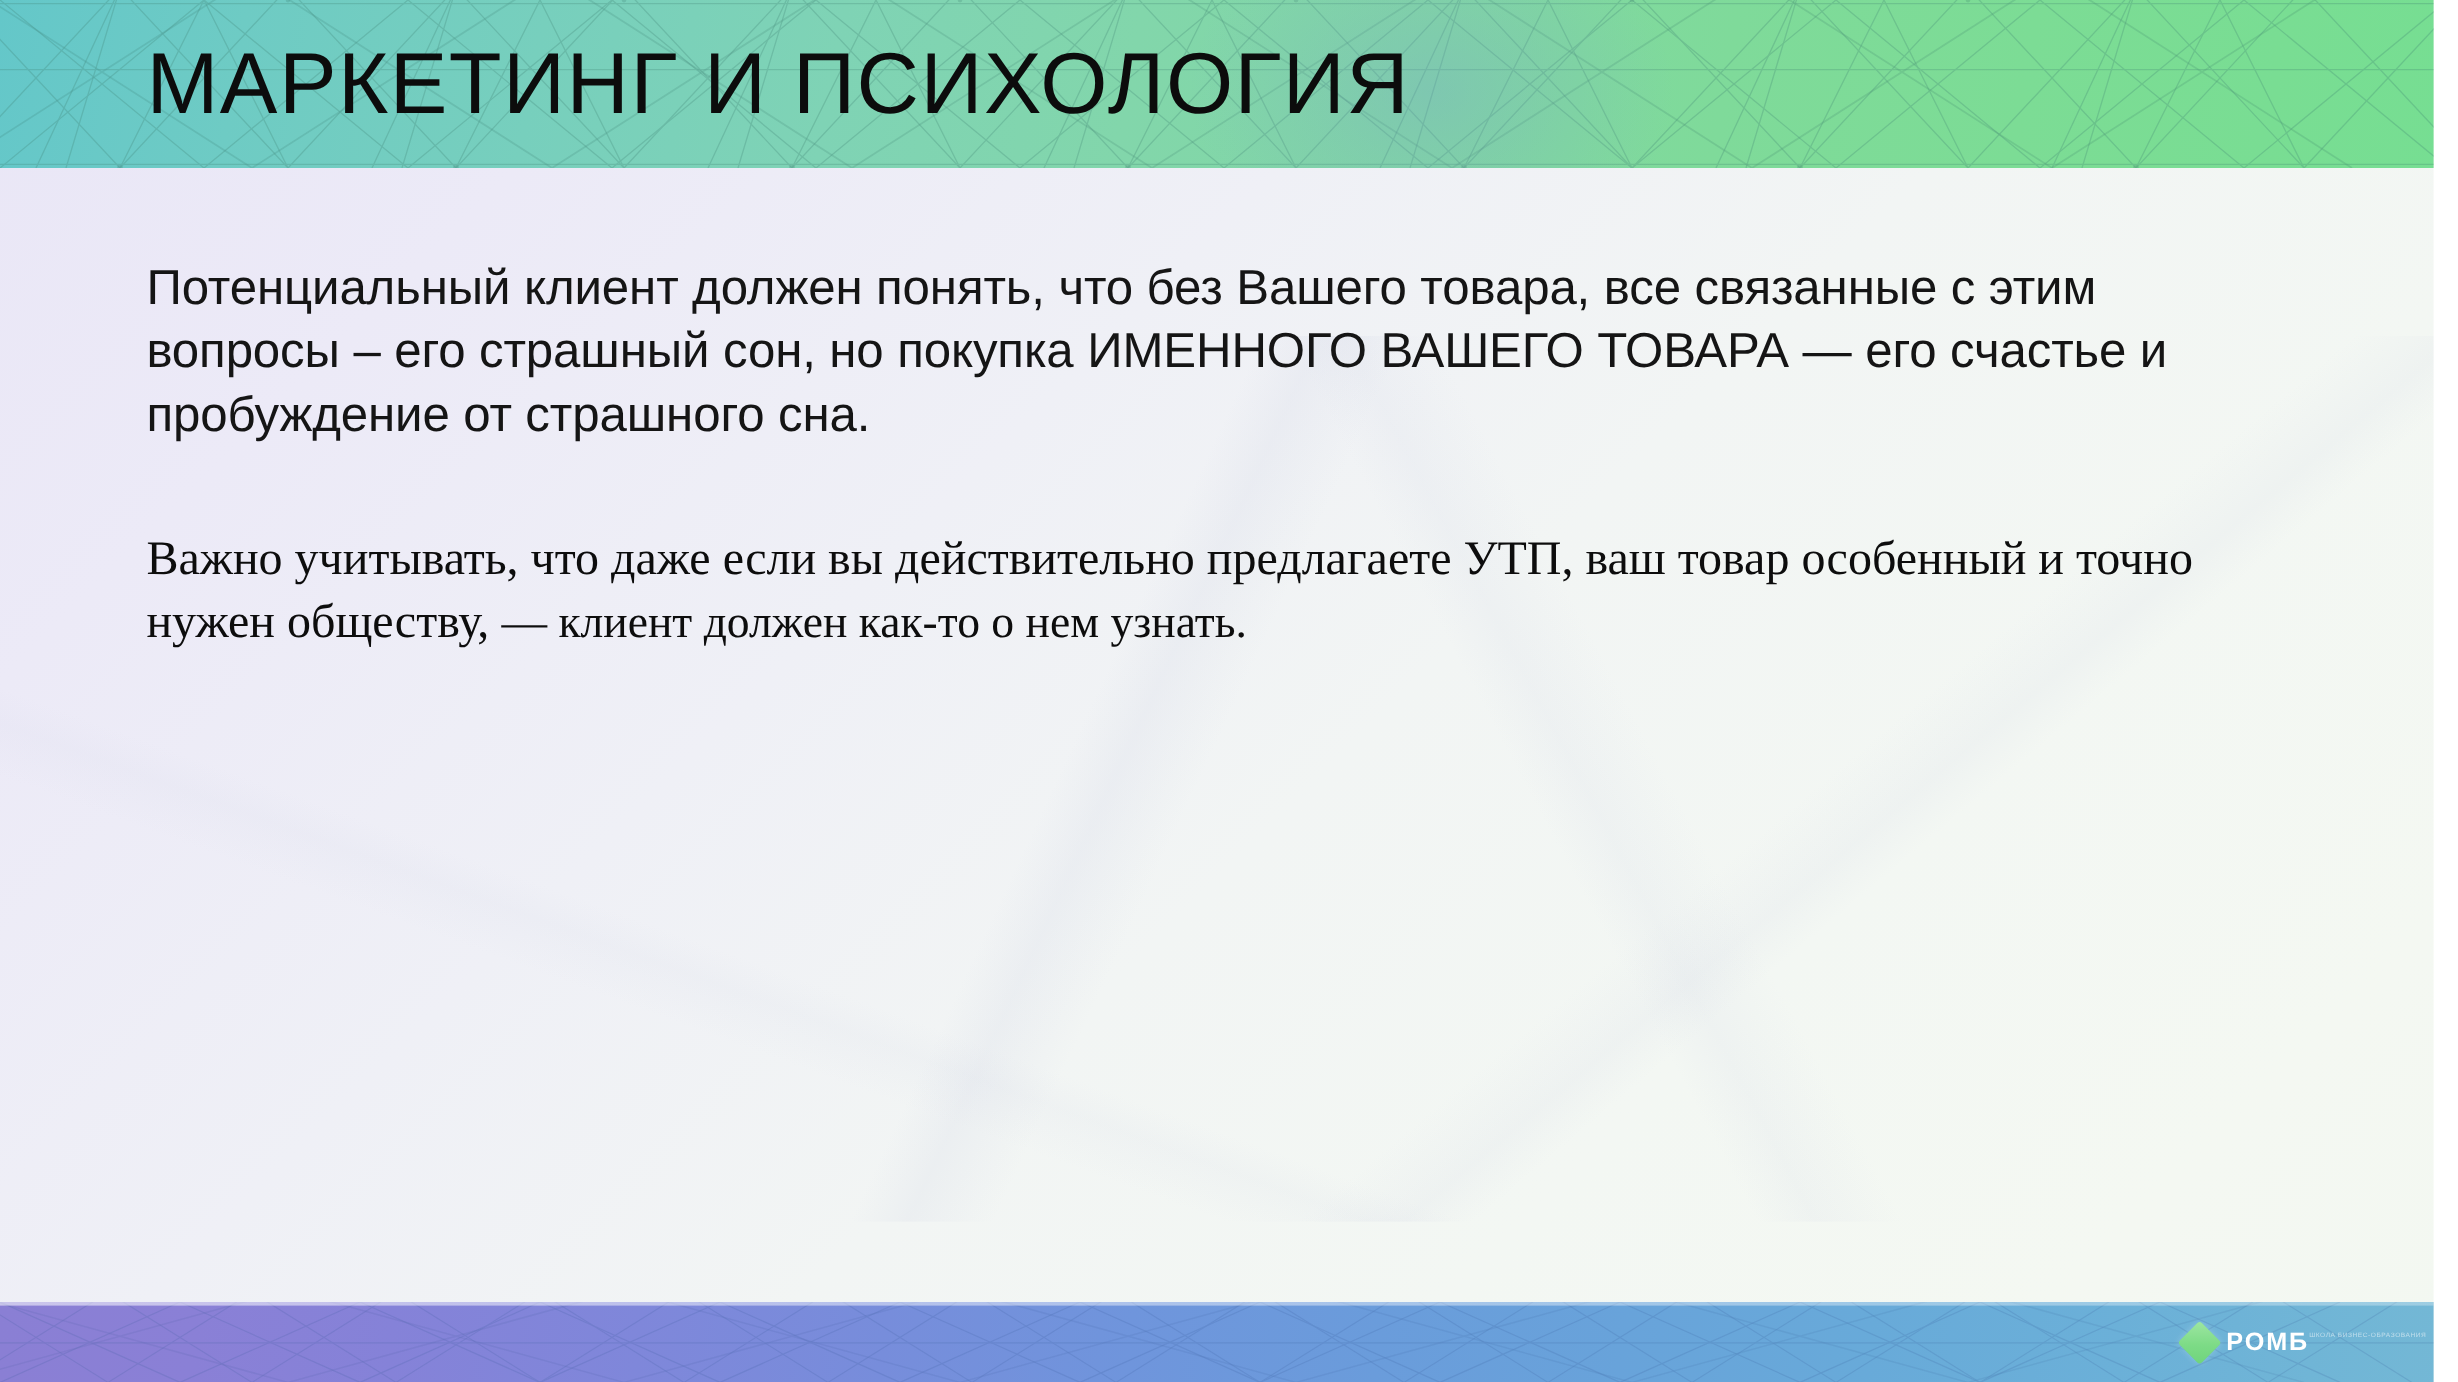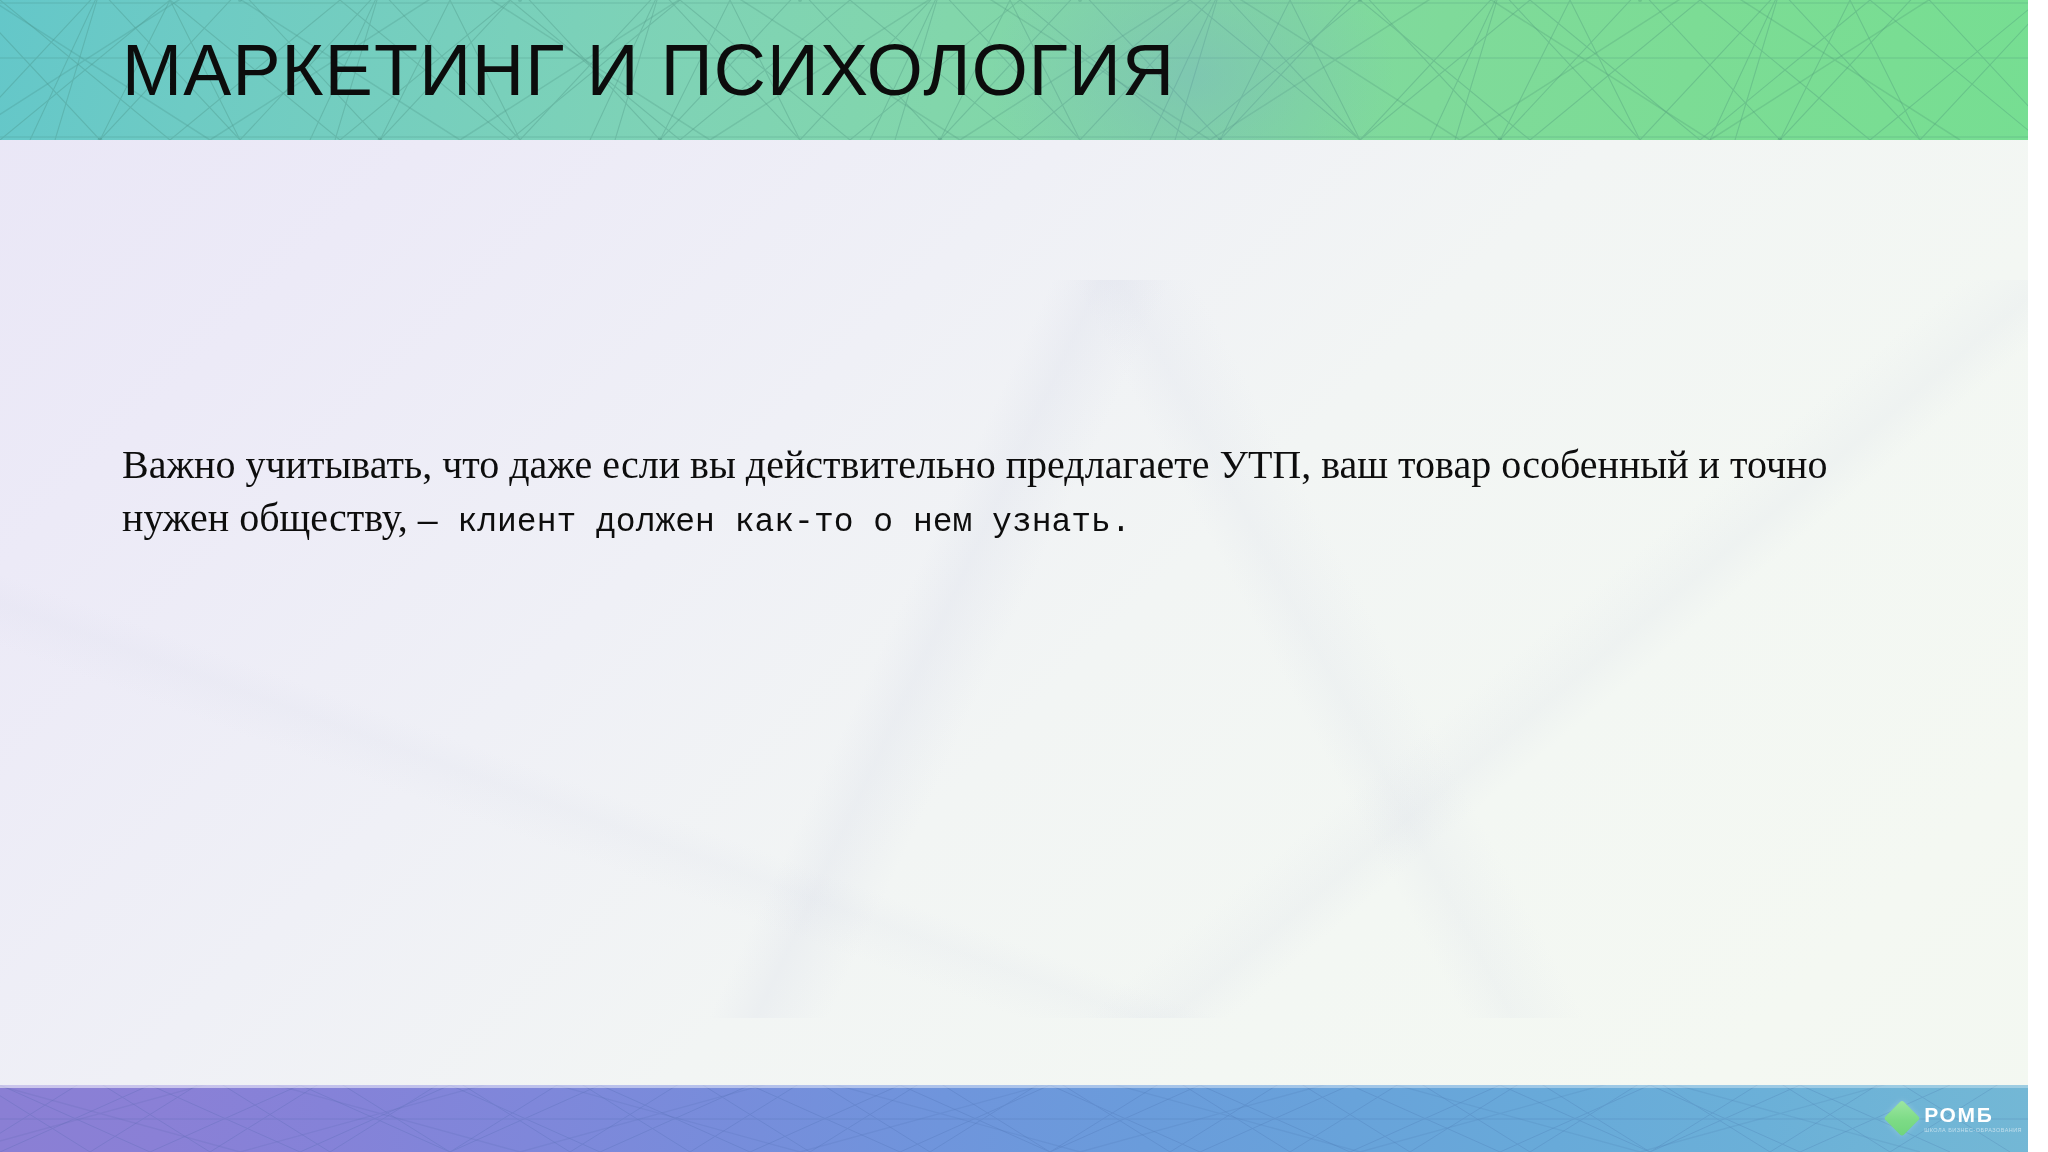--- a/index.html
+++ b/index.html
@@ -89,22 +89,22 @@
 
   #para-serif {
     top:298px;
     width:1790px;
     font-family:"Liberation Serif", serif;
     font-size:40px;
     line-height:53px;
     color:#0d0d0d;
   }
   .sans-tail {
-    font-family:Liberation Mono, monospace;
-    font-size:33px;
+    font-family:Liberation Serif, serif;
+    font-size:38px;
     margin-top:40px;
   }
 
   
   #footer {
     position:absolute; left:0; bottom:0;
     width:2048px; height:67px;
     overflow:hidden;
     background:linear-gradient(95deg,
         #8a7fd4 0%,
@@ -144,21 +144,21 @@
     display:flex; align-items:center; gap:9px;
   }
   #logo-diamond {
     width:26px; height:26px;
     transform:rotate(45deg);
     border-radius:3px;
     background:linear-gradient(135deg,#9ee6a2 0%,#7ddb86 55%,#6fd47c 100%);
     box-shadow:0 0 6px rgba(255,255,255,.22);
     flex:none;
   }
-  #logo-textwrap { display:flex; flex-direction:column; line-height:1; }
+  #logo-textwrap { display:flex; flex-direction:row; line-height:1; }
   #logo-name {
     color:#ffffff;
     font-size:21px;
     font-weight:bold;
     letter-spacing:1.6px;
     font-family:"Liberation Sans", sans-serif;
   }
   #logo-tagline {
     margin-top:3px;
     color:rgba(255,255,255,.55);
@@ -211,20 +211,21 @@
     </svg>
 
     <div id="header-glow"></div>
 
     <h1 id="header-title">МАРКЕТИНГ И ПСИХОЛОГИЯ</h1>
   </div>
 
   <div id="content">
     <div id="body-texture"></div>
 
+    <p class="para" id="para-sans">Потенциальный клиент должен понять, что без Вашего товара, все связанные с этим вопросы – его страшный сон, но покупка ИМЕННОГО ВАШЕГО ТОВАРА — его счастье и пробуждение от страшного сна.</p>
 
     <p class="para" id="para-serif">
       <span>Важно учитывать, что даже если вы действительно предлагаете УТП, ваш товар особенный и точно нужен обществу, </span><span class="sans-tail">— клиент должен как-то о нем узнать.</span>
     </p>
   </div>
 
   <div id="footer">
 
     <svg id="footer-mesh" viewBox="0 0 2048 67" preserveAspectRatio="none" xmlns="http://www.w3.org/2000/svg">
       <g stroke="#3a5c9a" stroke-width="1" fill="none" opacity="0.40">

